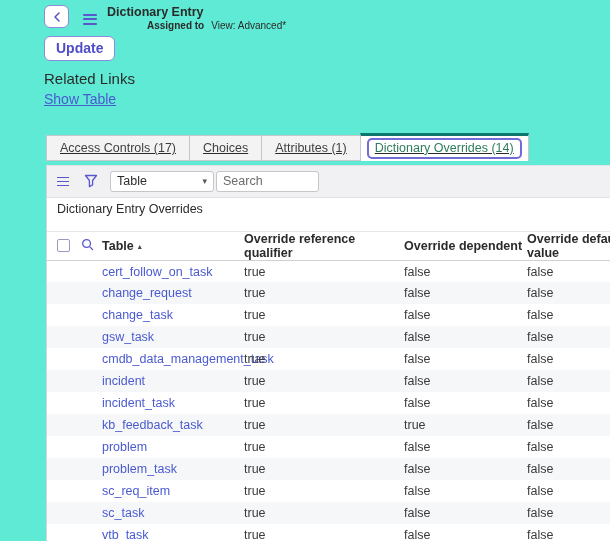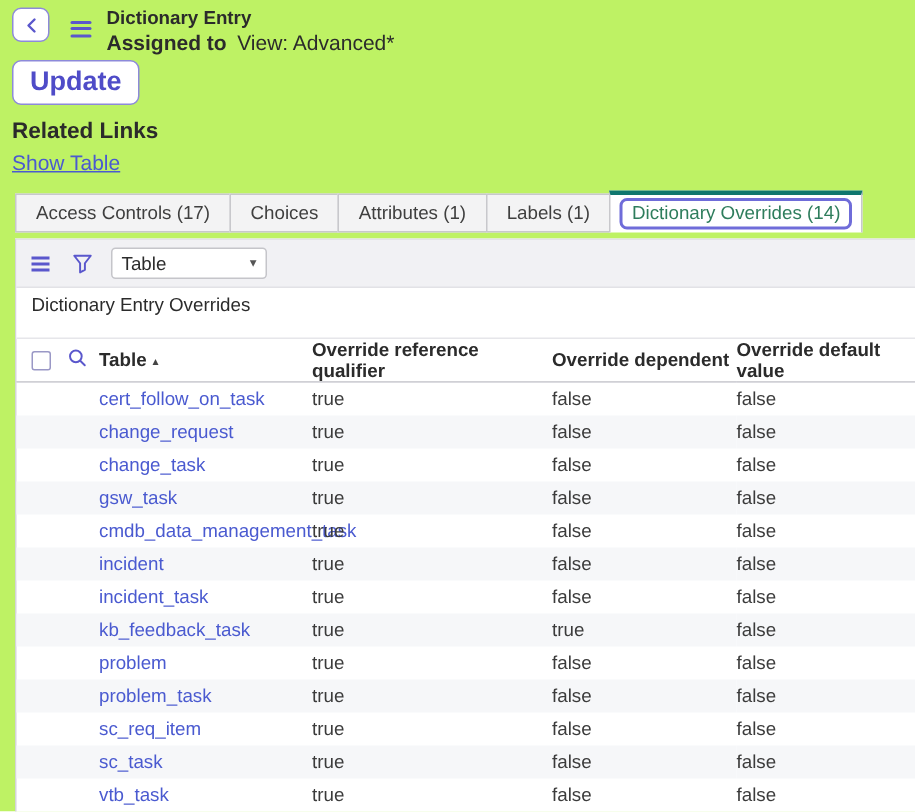--- a/index.html
+++ b/index.html
@@ -3,51 +3,51 @@
 <meta charset="utf-8">
 <style>
   * { box-sizing: border-box; margin: 0; padding: 0; }
   html, body { width: 610px; height: 541px; }
   body {
     font-family: "Liberation Sans", "DejaVu Sans", sans-serif;
     background: #ffffff;
     color: #2b2b2b;
     overflow: hidden;
   }
-  .viewport { position: relative; width: 610px; height: 541px; background: #bef264; }
+  .viewport { position: relative; width: 610px; height: 541px; background: #5eead4; padding-left: 36px; }
 
   
   .form-header { display: flex; align-items: flex-start; padding: 5px 8px 0 8px; }
   .back-btn {
     width: 25px; height: 23px; background: #fff;
     border: 1.5px solid #8d8ada; border-radius: 6px;
     color: #5a57cc; cursor: pointer; flex: 0 0 auto;
     display: flex; align-items: center; justify-content: center;
   }
   .back-btn svg { display: block; }
   .burger { margin: 6px 0 0 14px; width: 14px; cursor: pointer; flex: 0 0 auto; }
   .burger i { display: block; height: 2px; background: #5a57cc; margin: 2.5px 0; border-radius: 1px; }
   .title-block { margin-left: 10px; line-height: 1.15; }
   .title-main { font-size: 12.5px; font-weight: bold; color: #2b2b2b; }
-  .title-sub { font-size: 14px; color: #2b2b2b; margin-top: 1px; }
+  .title-sub { font-size: 10px; color: #2b2b2b; margin-top: 1px; margin-left: 40px; }
   .title-sub .lbl { font-weight: bold; margin-right: 7px; }
   .update-btn {
     margin: 4px 0 0 8px; padding: 3px 11px 4px 11px;
     background: #fff; border: 1.5px solid #8d8ada; border-radius: 6px;
-    font-family: inherit; font-size: 18px; font-weight: bold; color: #4f4cc8;
+    font-family: inherit; font-size: 14px; font-weight: bold; color: #4f4cc8;
     cursor: pointer;
   }
 
   
   .related { padding: 9px 8px 0 8px; }
-  .related h2 { font-size: 15px; font-weight: bold; color: #2b2b2b; }
+  .related h2 { font-size: 15px; font-weight: normal; color: #2b2b2b; }
   .show-table { display: inline-block; margin-top: 4px; font-size: 14px; color: #4a5ad0; text-decoration: underline; cursor: pointer; }
 
   
-  .tabs { display: flex; align-items: flex-end; margin: 9px 0 0 10px; height: 28px; }
+  .tabs { display: flex; align-items: flex-end; margin: 25px 0 0 10px; height: 28px; text-decoration: underline; }
   .tab {
     height: 26px; display: flex; align-items: center;
     padding: 0 13px; background: #f3f3f4;
     border: 1px solid #c8c8cc; margin-left: -1px;
     font-size: 12.5px; color: #3f3f3f; cursor: pointer; white-space: nowrap;
   }
   .tab:first-child { margin-left: 0; }
   .tab.active {
     height: 28px; background: #fff; color: #2e7d5c;
     border-top: 3px solid #0f766e; border-bottom: none; padding: 0 6px;
@@ -138,21 +138,20 @@
   <div class="related">
     <h2>Related Links</h2>
     <a class="show-table">Show Table</a>
   </div>
 
   
   <div class="tabs">
     <div class="tab">Access Controls (17)</div>
     <div class="tab">Choices</div>
     <div class="tab">Attributes (1)</div>
-    <div class="tab">Labels (1)</div>
     <div class="tab active">
       <span class="focus-ring">Dictionary Overrides (14)</span>
     </div>
   </div>
 
   
   <div class="panel">
 
     <div class="toolbar">
       <div class="tb-menu">
@@ -162,20 +161,21 @@
         </div>
       <div class="tb-filter">
         <svg width="14" height="14" viewBox="0 0 14 14">
             <path d="M1.5 1.5 h11 L8.6 6.5 v4.4 l-3.2 1.7 V6.5 Z" fill="none" stroke="#5a57cc" stroke-width="1.3" stroke-linejoin="round"></path>
           </svg>
       </div>
       <div class="tb-select">
         <span>Table</span>
         <span class="caret">▾</span>
       </div>
+      <input class="tb-search" type="text" placeholder="Search" style="">
     </div>
 
     <div class="list-title">Dictionary Entry Overrides</div>
 
     <table class="list">
       <colgroup>
           <col class="c-sel">
           <col class="c-table">
           <col class="c-rq">
           <col class="c-dep">

